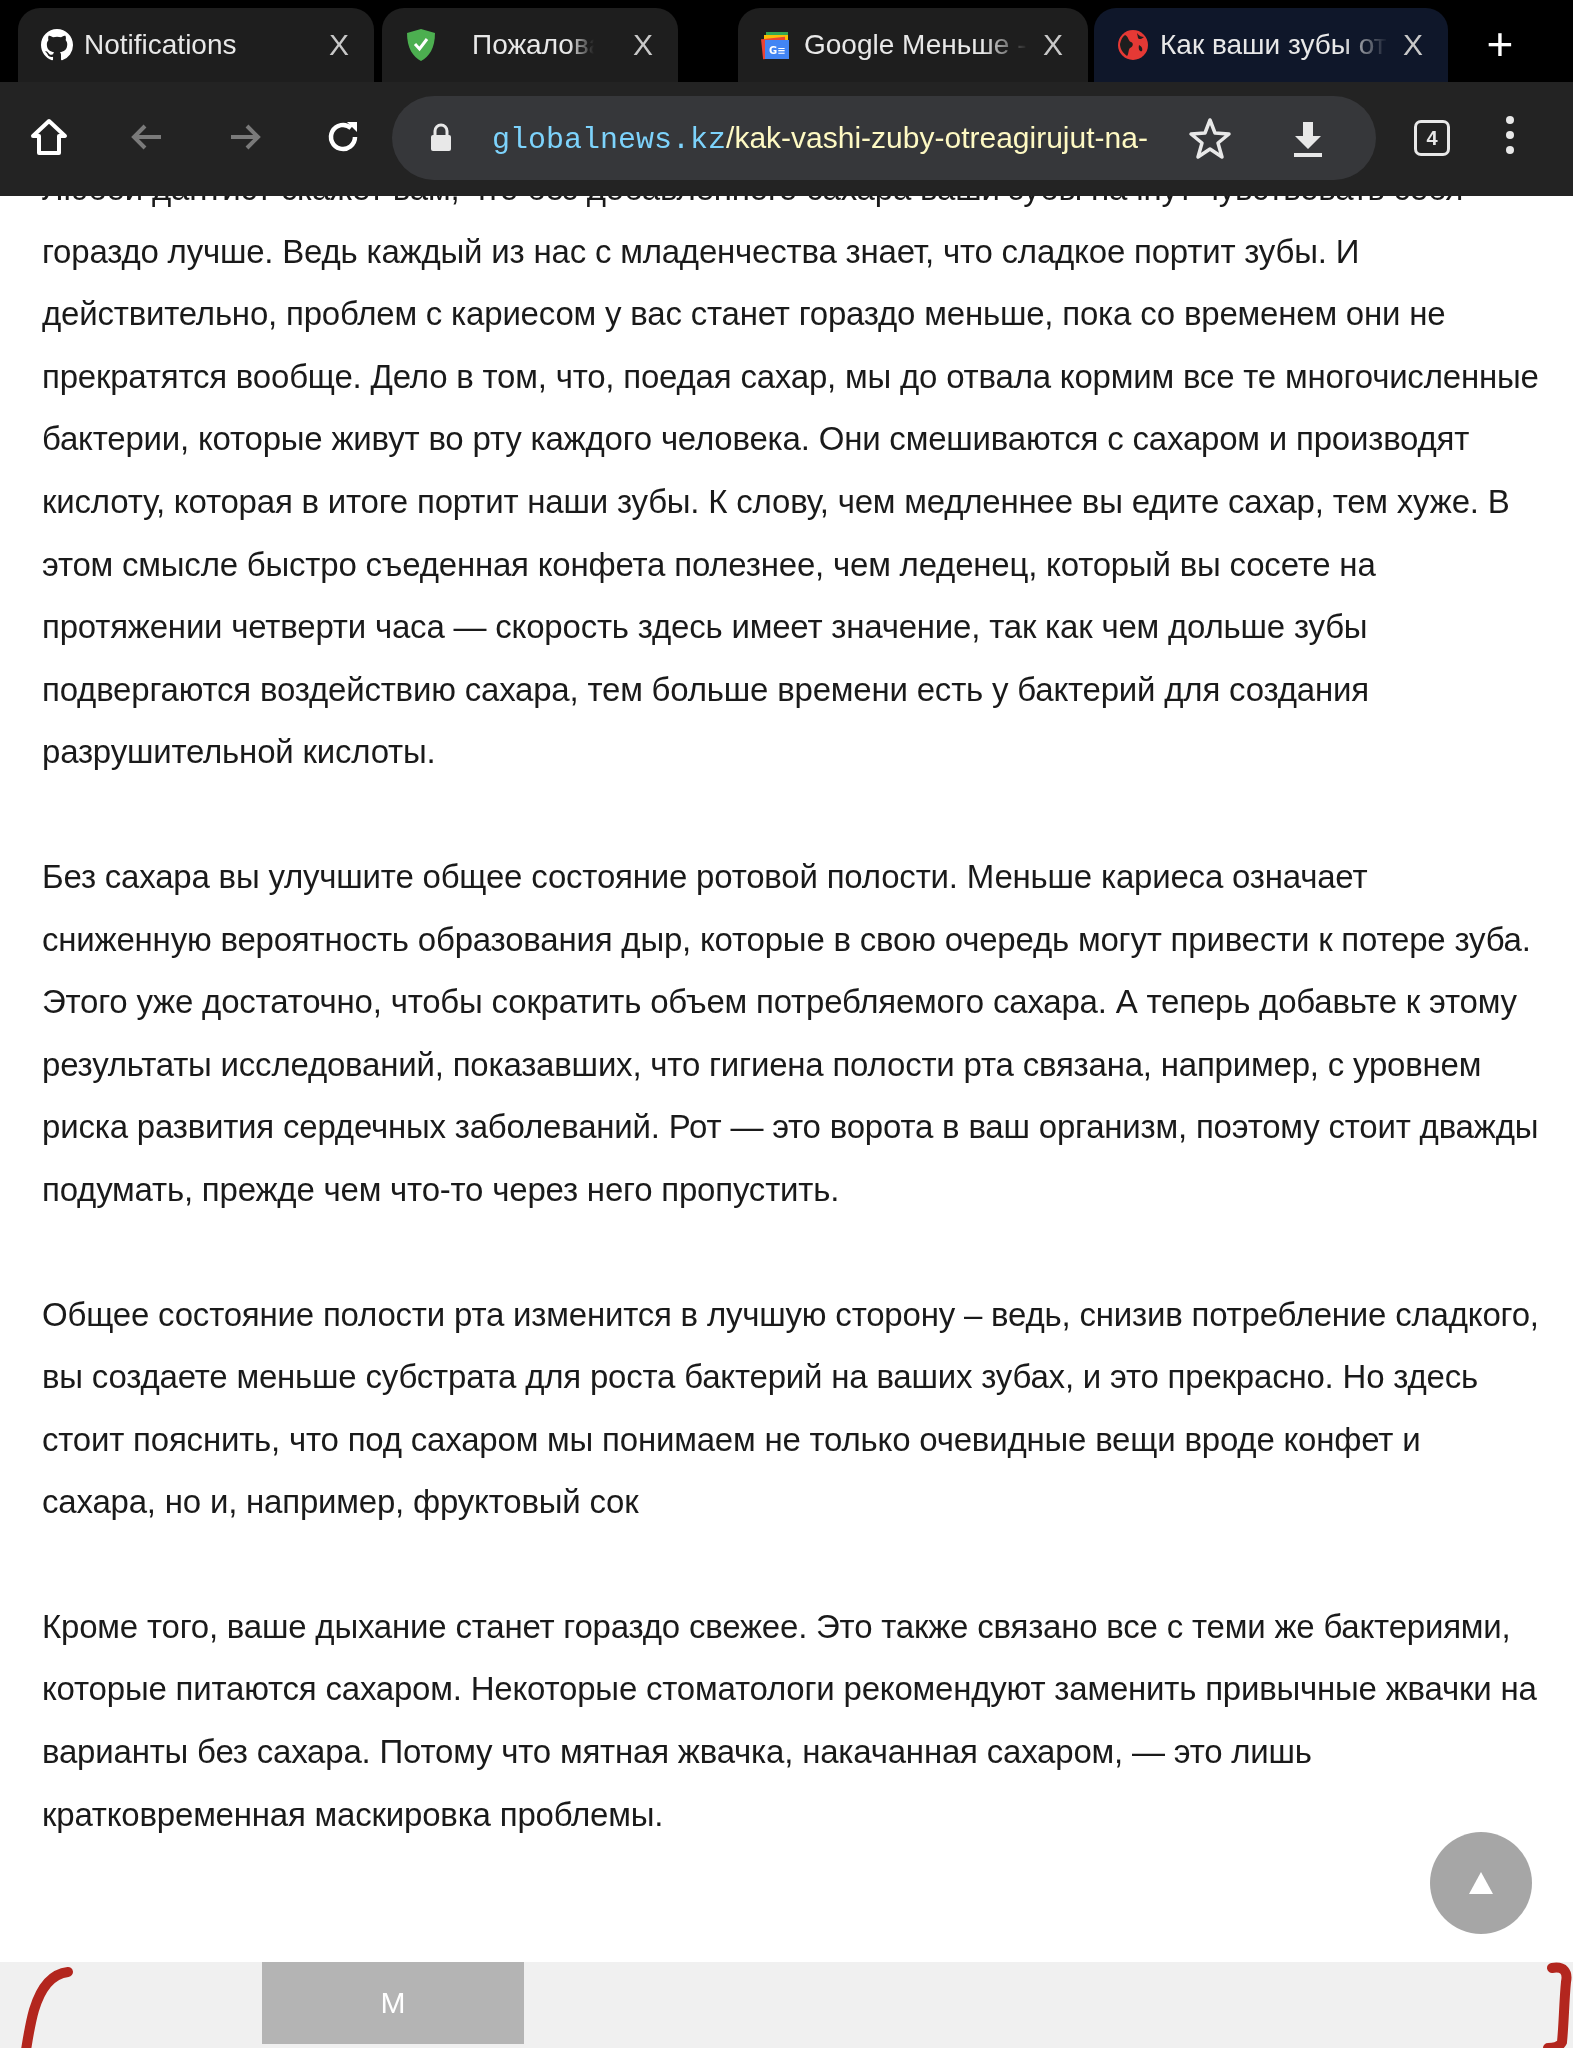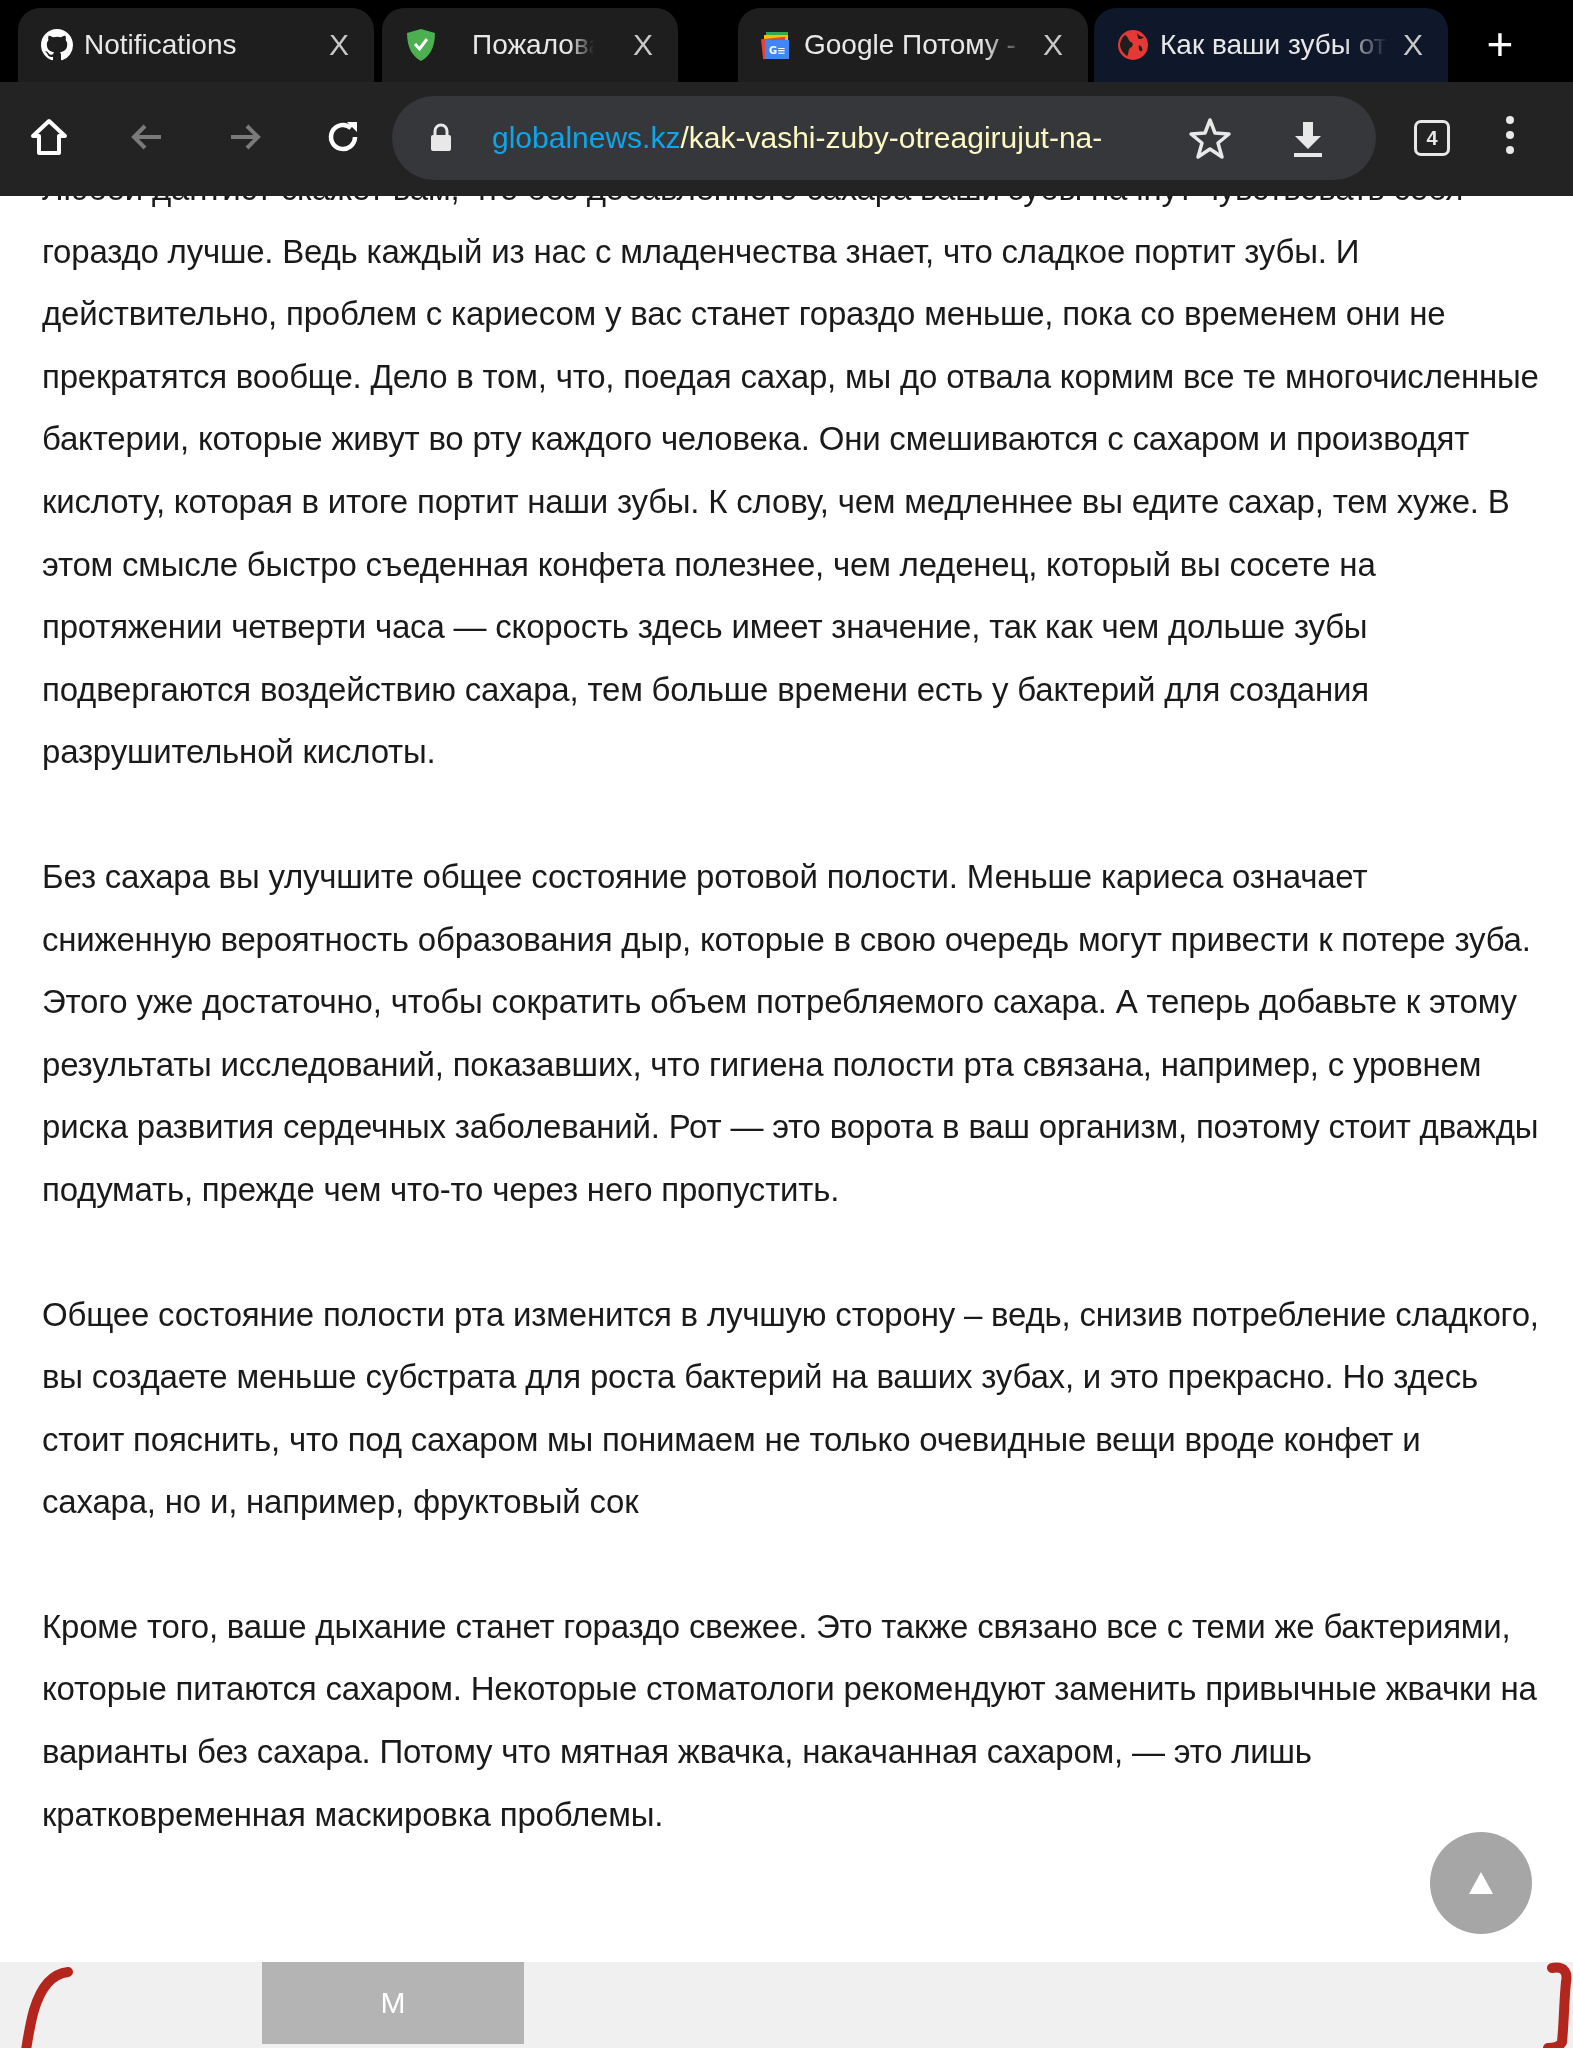--- a/index.html
+++ b/index.html
@@ -14,21 +14,21 @@
   .tab .title { color: #e8e8e8; font-size: 28px; white-space: nowrap; overflow: hidden; flex: 1 1 auto; -webkit-mask-image: linear-gradient(to right, #000 80%, transparent 100%); mask-image: linear-gradient(to right, #000 80%, transparent 100%); }
   .tab .close { color: #c8c8c8; font-size: 30px; width: 34px; text-align: center; flex: 0 0 34px; margin-left: 8px; }
   .newtab { position: absolute; left: 1470px; top: 14px; width: 60px; height: 60px; color: #ffffff; font-size: 46px; display: flex; align-items: center; justify-content: center; font-weight: 300; }
 
   
   .toolbar { position: absolute; left: 0; top: 82px; width: 1573px; height: 114px; background: #232323; }
   .tb-btn { position: absolute; top: 20px; width: 70px; height: 70px; display: flex; align-items: center; justify-content: center; }
   .omnibox { position: absolute; left: 392px; top: 14px; width: 984px; height: 84px; background: #36373a; border-radius: 42px; }
   .omnibox .lock { position: absolute; left: 38px; top: 26px; }
   .omnibox .url { position: absolute; left: 100px; top: 20px; width: 670px; color: #e8e8e8; font-size: 30px; white-space: nowrap; overflow: hidden; line-height: 44px; }
-  .omnibox .url .host { color: #0ea5e9; }
+  .omnibox .url .host { color: #7dd3fc; font-family: Liberation Mono, monospace; }
   .omnibox .url .path { color: #fef9c3; }
   .omnibox .star { position: absolute; left: 790px; top: 14px; }
   .omnibox .dl { position: absolute; left: 888px; top: 14px; }
   .tabcount { position: absolute; left: 1414px; top: 120px; width: 36px; height: 36px; border: 3px solid #e8e8e8; border-radius: 7px; color: #e8e8e8; font-size: 20px; font-weight: bold; display: flex; align-items: center; justify-content: center; }
   .menu-dots { position: absolute; left: 1490px; top: 112px; width: 40px; height: 50px; }
   .menu-dots span { display: block; width: 8px; height: 8px; background: #e8e8e8; border-radius: 50%; margin: 4px auto 7px; }
 
   
   .content { position: absolute; left: 0; top: 196px; width: 1573px; height: 1766px; overflow: hidden; background: #ffffff; }
   .article { position: absolute; left: 42px; top: -38px; width: 1500px; }
@@ -72,21 +72,21 @@
   <div class="tab" style="left:738px;width:350px;">
     <span class="fav">
       <svg width="32" height="32" viewBox="0 0 32 32">
           <rect x="5" y="3" width="22" height="16" fill="#34a853"></rect>
           <rect x="3" y="6" width="24" height="18" fill="#fbbc05"></rect>
           <rect x="1" y="9" width="24" height="20" fill="#ea4335" transform="rotate(-6 13 19)"></rect>
           <rect x="4" y="11" width="24" height="19" fill="#4285f4"></rect>
           <text x="8" y="25" font-size="10" fill="#fff" font-family="DejaVu Sans, sans-serif" font-weight="bold">G≡</text>
         </svg>
     </span>
-    <span class="title">Google Потому -</span>
+    <span class="title">Google Меньше -</span>
     <span class="close">X</span>
   </div>
 
   <div class="tab active" style="left:1094px;width:354px;">
     <span class="fav">
       <svg width="32" height="32" viewBox="0 0 32 32">
           <circle cx="16" cy="16" r="15" fill="#e53935"></circle>
           <path d="M8 6 C12 8 11 12 14 13 C17 14 16 18 13 19 C11 21 12 25 10 27 C6 24 3 20 3 15 C4 11 5 8 8 6Z" fill="#1e1e1e"></path>
           <path d="M20 4 C22 7 25 8 27 8 C25 10 22 11 21 9 Z" fill="#1e1e1e"></path>
           <path d="M22 16 C24 17 26 19 25 22 C23 23 21 21 22 16Z" fill="#1e1e1e"></path>

